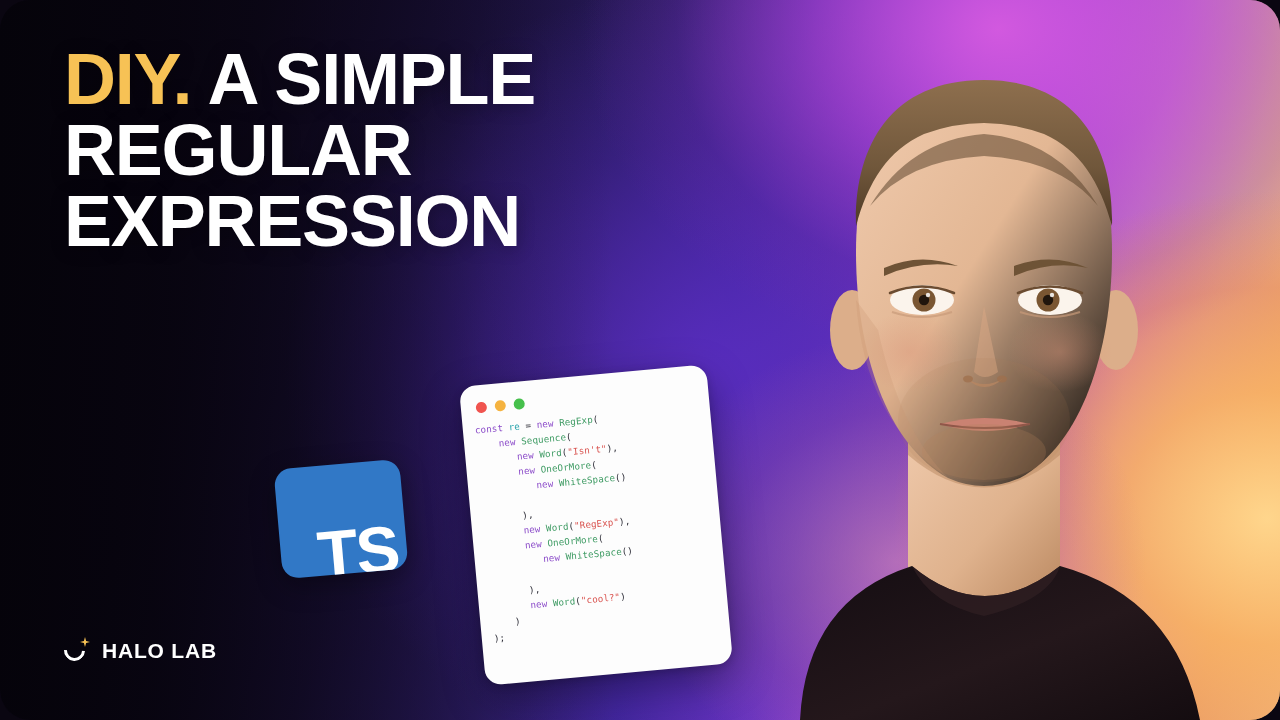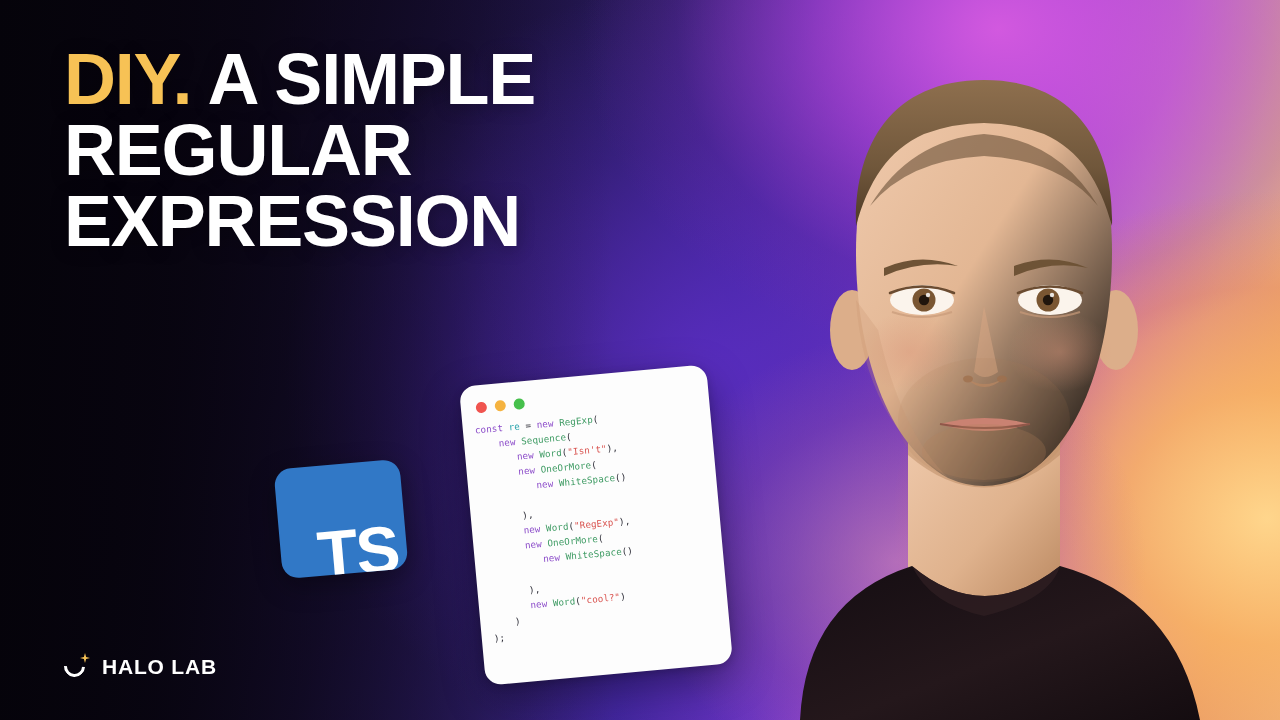--- a/index.html
+++ b/index.html
@@ -4,20 +4,21 @@
 <style>
   * { margin:0; padding:0; box-sizing:border-box; }
   html, body { width:1280px; height:720px; overflow:hidden; background:#0a0611; }
   body { font-family:"Liberation Sans", sans-serif; }
 
   #stage {
     position:relative;
     width:1280px; height:720px;
     overflow:hidden;
     background:#0c0714;
+    border-radius:30px;
   }
 
   
   .bg-layer { position:absolute; inset:0; }
 
   #bg-base {
     background:
       linear-gradient(105deg,
         #07040c 0%,
         #0c0718 18%,
@@ -148,21 +149,21 @@
     right:0; top:0;
     width:520px; height:720px;
     z-index:10;
     pointer-events:none;
   }
   #portrait svg { display:block; width:100%; height:100%; }
 
   
   #halo-logo {
     position:absolute;
-    left:64px; top:654px;
+    left:64px; top:638px;
     display:flex; align-items:center; gap:13px;
     z-index:14;
   }
   #halo-mark { position:relative; width:25px; height:25px; }
   #halo-mark .arc {
     position:absolute; left:0; top:2px;
     width:21px; height:21px;
     border:3.2px solid #ffffff;
     border-radius:50%;
     border-top-color:transparent;

